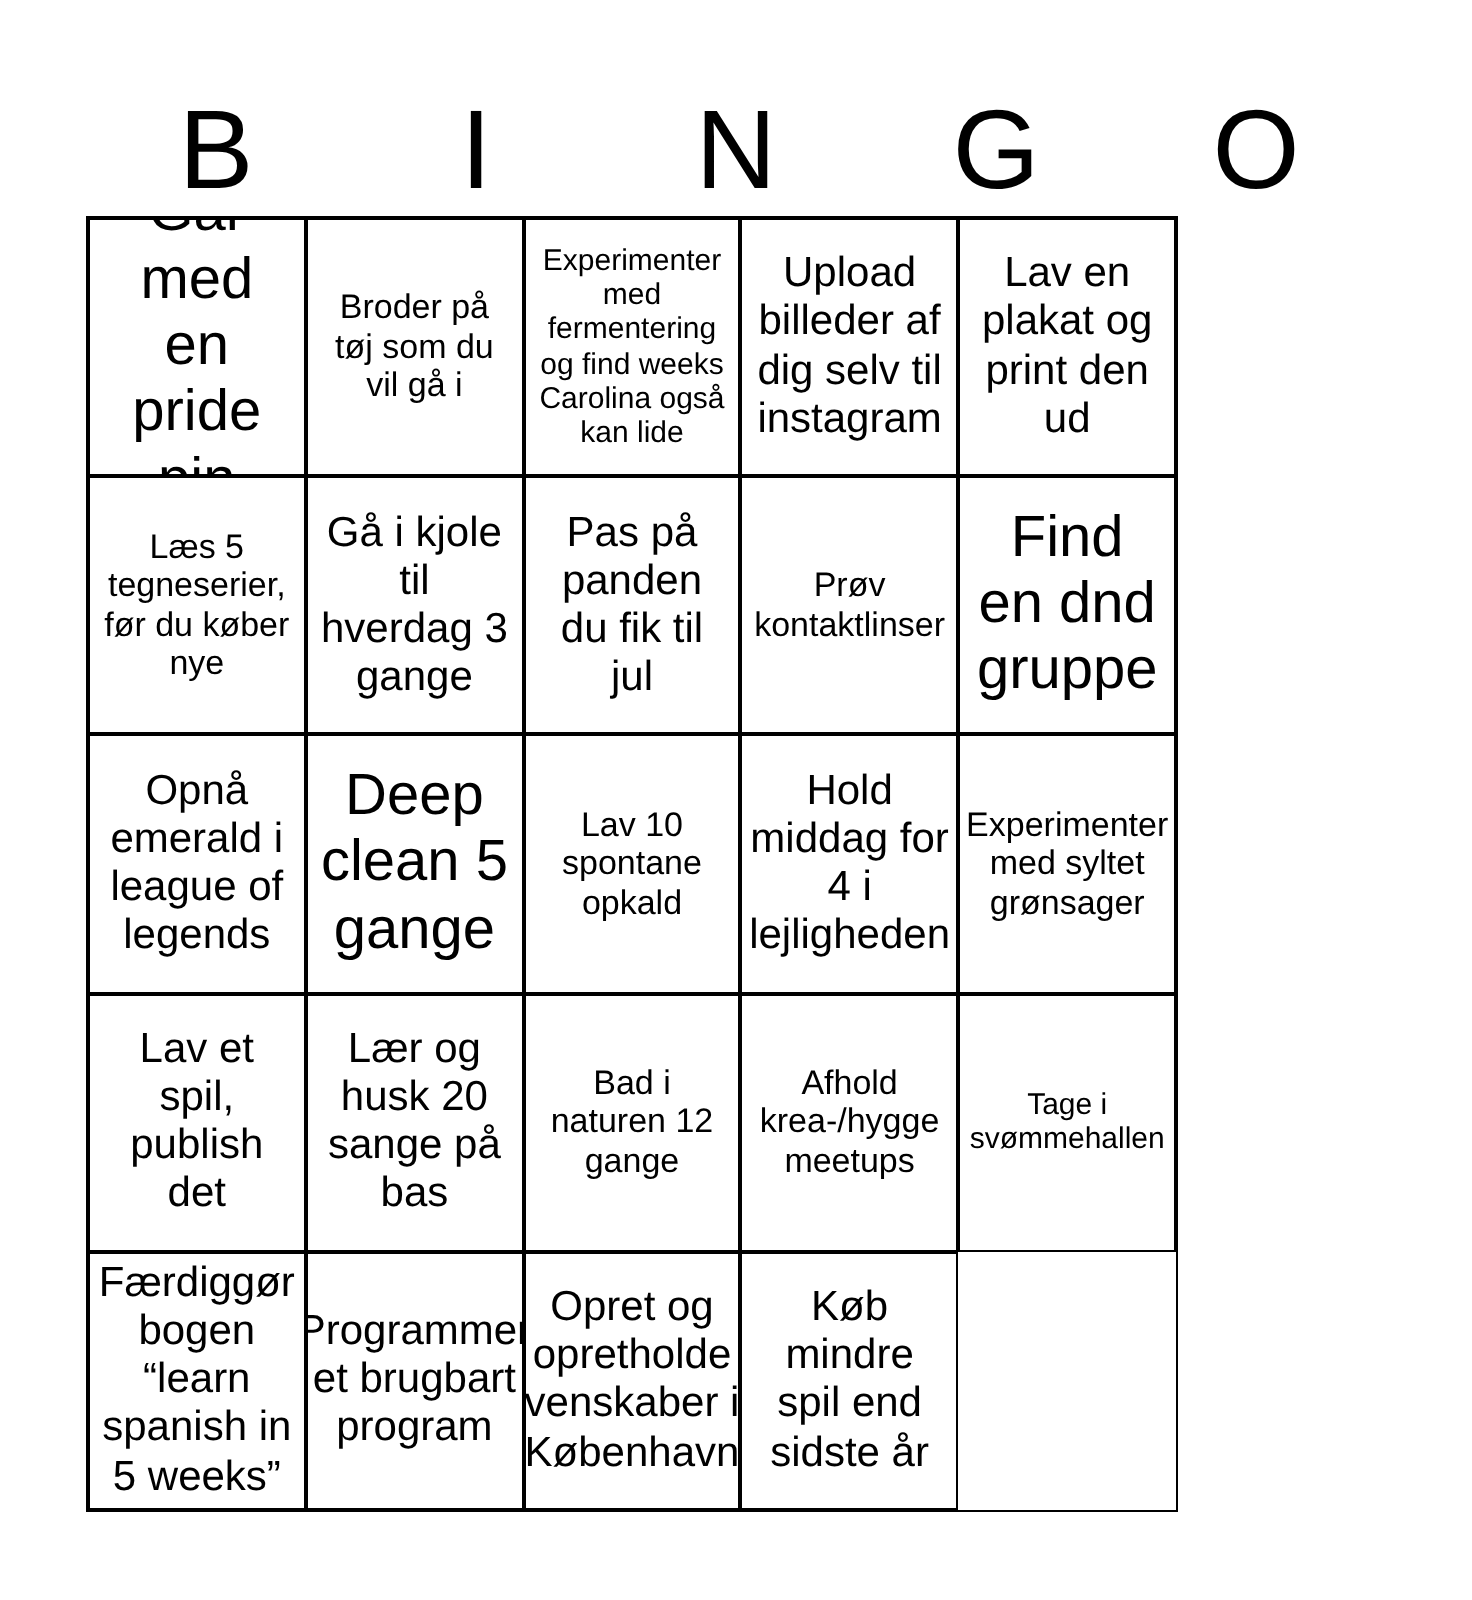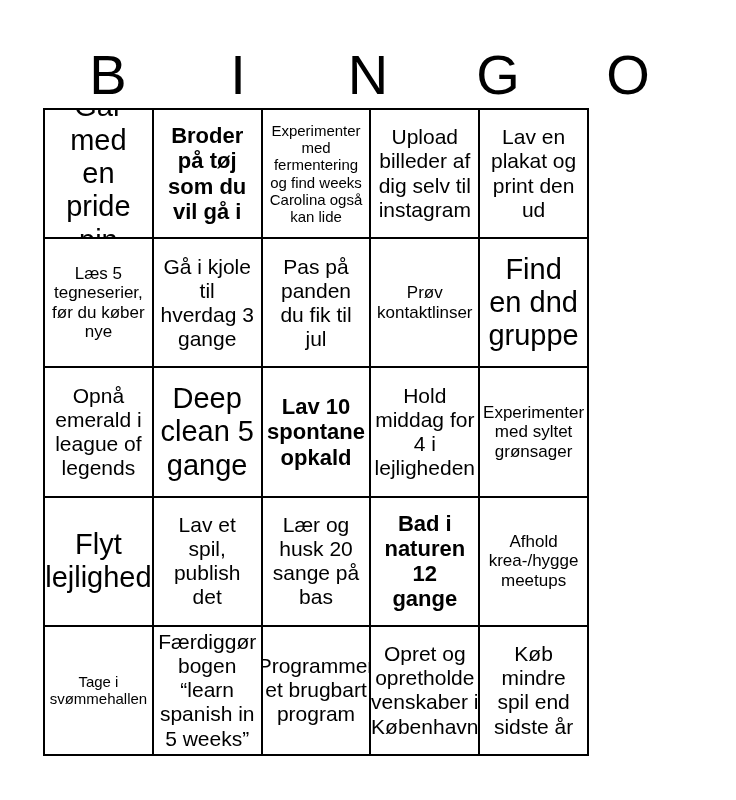--- a/index.html
+++ b/index.html
@@ -51,21 +51,21 @@
       box-sizing: border-box;
       overflow: hidden;
     }
     .cell-text {
       display: block;
       line-height: 1.15;
     }
     .fs-xs { font-size: 15px; }
     .fs-s  { font-size: 17px; }
     .fs-m  { font-size: 21px; }
-    .fs-l  { font-size: 22px; font-weight: bold; }
+    .fs-l  { font-size: 17px; }
     .fs-xl { font-size: 29px; }
   </style>
 </head>
 <body>
 
 <div class="header">
   <div class="header-letter">B</div>
   <div class="header-letter">I</div>
   <div class="header-letter">N</div>
   <div class="header-letter">G</div>
@@ -116,23 +116,20 @@
       <span class="cell-text fs-l">Lav 10 spontane opkald</span>
     </div>
   <div class="cell">
       <span class="cell-text fs-m">Hold middag for 4 i lejligheden</span>
     </div>
   <div class="cell">
       <span class="cell-text fs-s">Experimenter med syltet grønsager</span>
     </div>
 
   <div class="cell">
-      <span class="cell-text fs-xl">Flyt lejlighed</span>
-    </div>
-  <div class="cell">
       <span class="cell-text fs-m">Lav et spil, publish det</span>
     </div>
   <div class="cell">
       <span class="cell-text fs-m">Lær og husk 20 sange på bas</span>
     </div>
   <div class="cell">
       <span class="cell-text fs-l">Bad i naturen 12 gange</span>
     </div>
   <div class="cell">
       <span class="cell-text fs-s">Afhold krea-/hygge meetups</span>

